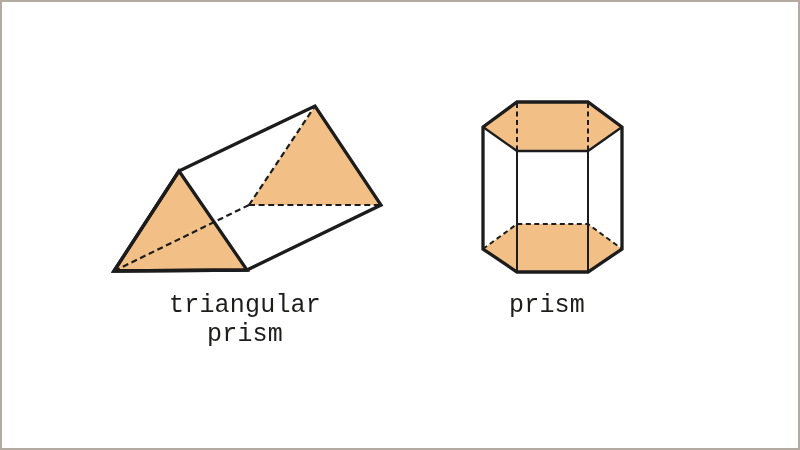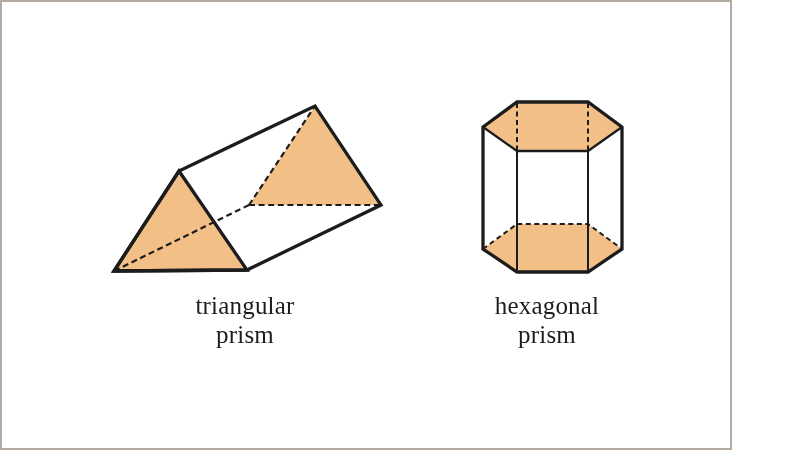--- a/index.html
+++ b/index.html
@@ -1,24 +1,24 @@
 <!DOCTYPE html>
 <html style="--c-background: #ffffff; --c-frame_border: #b3aaa2; --c-line: #1c1c1c; --c-face_fill: #f2bf87; --c-text: #1d1d1b;"><head>
 <meta charset="utf-8">
 <style>
   html, body { margin: 0; padding: 0; background: #fff; }
   .page {
     position: relative;
-    width: 732px;
+    width: 800px;
     height: 450px;
     box-sizing: border-box;
     background: var(--c-background, #ffffff);
     border: 2px solid var(--c-frame_border, #b3aaa2);
     overflow: hidden;
-    font-family: Liberation Serif, serif;
+    font-family: Liberation Mono, monospace;
   }
   .diagram {
     position: absolute;
     left: -2px;
     top: -2px;
     width: 800px;
     height: 450px;
   }
   
   .body-fill { fill: #ffffff; stroke: none; }
@@ -92,17 +92,16 @@
       <polygon class="outline-bold" points="483,127 517,102 588,102 622,127 622,249 588,272 517,272 483,249"></polygon>
     </g>
   </svg>
 
   <div class="figure-label label-triangular">
     <div>triangular</div>
     <div>prism</div>
   </div>
 
   <div class="figure-label label-hexagonal">
-    <div>hexagonal</div>
     <div>prism</div>
   </div>
 
 </div>
 
 </body></html>

